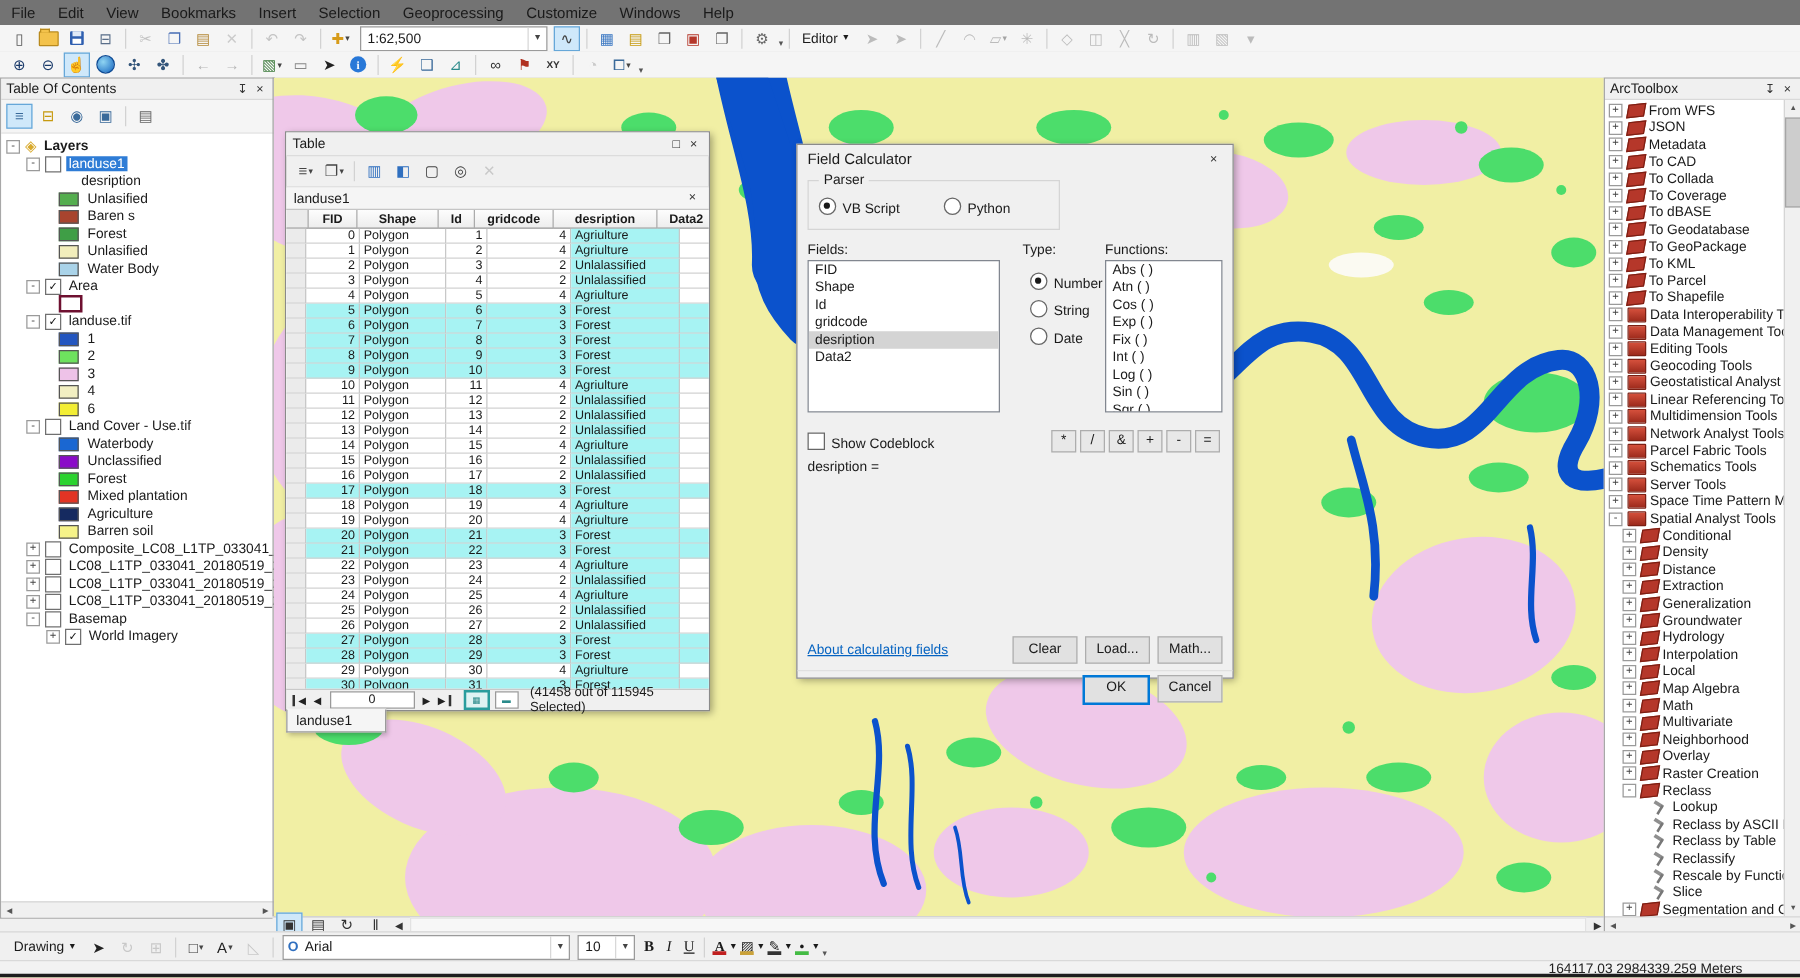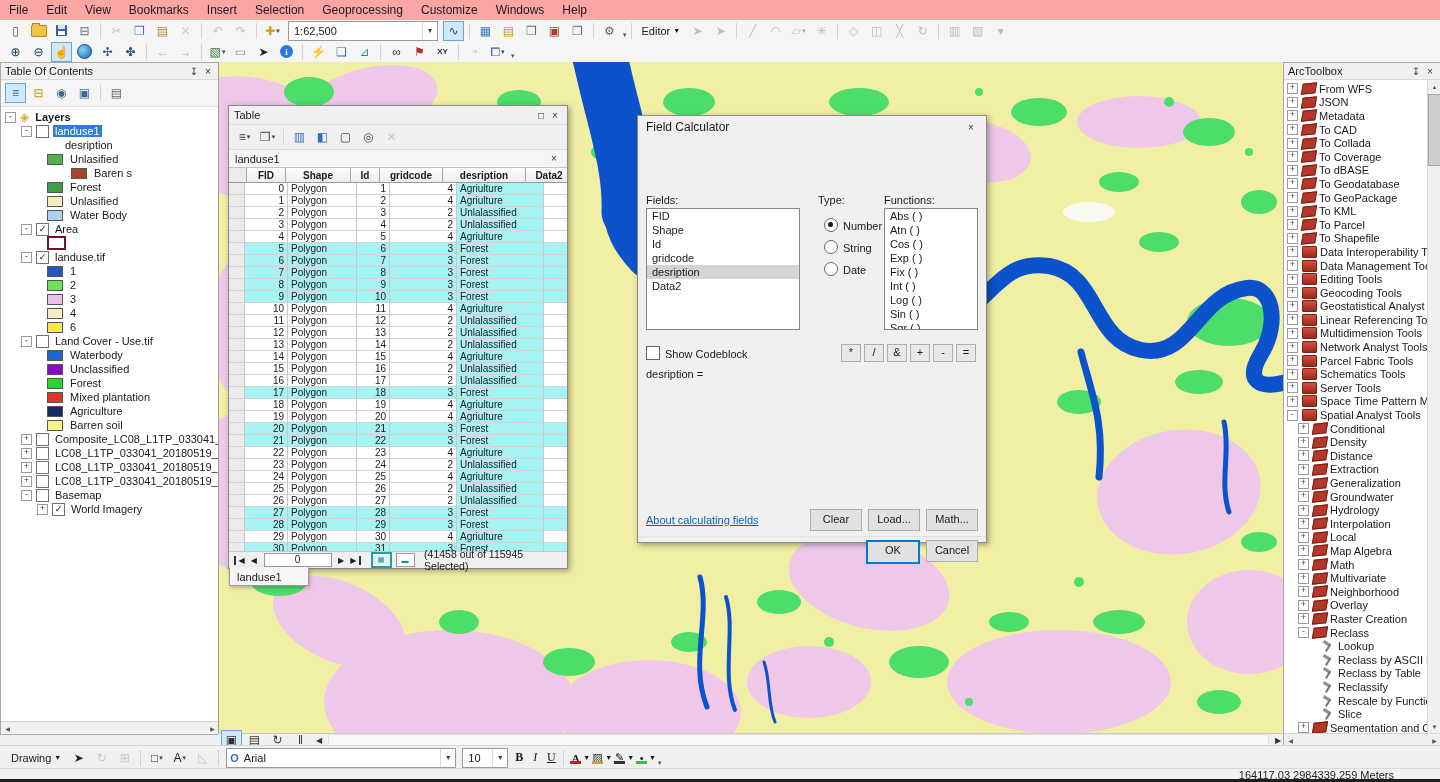--- a/index.html
+++ b/index.html
@@ -1,20 +1,20 @@
 <!DOCTYPE html>
 <html style="--water: #0b52cc;"><head>
 <meta charset="utf-8">
 <style>
   html,body{margin:0;padding:0}
   body{width:1440px;height:782px;position:relative;overflow:hidden;
        font-family:"Liberation Sans",sans-serif;font-size:11px;color:#1a1a1a;background:#f0f0f0;}
   .abs{position:absolute}
   
-  #menubar{left:0;top:0;width:1440px;height:20px;background:#fca5a5;display:flex;align-items:center;border-bottom:1px solid #e3e3e3}
+  #menubar{left:0;top:0;width:1440px;height:20px;background:#737373;display:flex;align-items:center;border-bottom:1px solid #e3e3e3}
   .menu-item{padding:0 9px;font-size:12px;line-height:20px;cursor:default}
   .toolbar{left:0;width:1440px;height:21px;background:#f5f5f5;display:flex;align-items:center;border-bottom:1px solid #ddd;padding-left:4px}
   #toolbar1{top:20px} #toolbar2{top:41px}
   .tbi{display:inline-flex;width:19px;height:18px;align-items:center;justify-content:center;font-size:12px;margin:0 1px;border:1px solid transparent;position:relative}
   .tbi.hl{background:#cfe8fa;border-color:#66a7d8}
   .tbi .ar{font-size:7px;margin-left:1px;color:#444}
   .tbi.dis{opacity:.45;filter:grayscale(1)}
   .vsep{width:1px;height:16px;background:#d2d2d2;margin:0 4px;flex:0 0 auto}
   .combo{height:18px;background:#fff;border:1px solid #9a9a9a;display:flex;align-items:center;font-size:11px}
   .combo .cv{flex:1;padding:0 5px;white-space:nowrap;overflow:hidden}
@@ -382,21 +382,21 @@
         <span class="cb"></span>
         <span class="toc-label sel">landuse1</span>
       </div>
       <div class="toc-row" style="padding-left: 62px;">
         <span class="toc-label">desription</span>
       </div>
       <div class="toc-row" style="padding-left: 46px;">
         <span class="sw" style="background: rgb(84, 174, 78);"></span>
         <span class="toc-label">Unlasified</span>
       </div>
-      <div class="toc-row" style="padding-left: 70px; align-items: center;">
+      <div class="toc-row" style="padding-left: 46px; align-items: center;">
         <span class="sw" style="background: rgb(168, 68, 46);"></span>
         <span class="toc-label">Baren s</span>
       </div>
       <div class="toc-row" style="padding-left: 46px;">
         <span class="sw" style="background: rgb(63, 158, 70);"></span>
         <span class="toc-label">Forest</span>
       </div>
       <div class="toc-row" style="padding-left: 46px;">
         <span class="sw" style="background: rgb(242, 238, 187);"></span>
         <span class="toc-label">Unlasified</span>
@@ -1217,20 +1217,29 @@
   <span>landuse1</span>
 </div>
 
 <div id="fc-win" class="abs win">
   <div id="fc-title">
     <span>Field Calculator</span>
     <span class="sp" style="flex:1"></span>
     <span class="pbtn">×</span>
   </div>
   <div id="fc-body">
+    <div class="groupbox" style="left:8px;top:6px;width:200px;height:38px">
+      <span class="gb-label">Parser</span>
+      <span style="position:absolute;left:8px;top:13px">
+        <span class="radio on"></span><span>VB Script</span>
+      </span>
+      <span style="position:absolute;left:108px;top:13px">
+        <span class="radio"></span><span>Python</span>
+      </span>
+    </div>
 
     <span style="position:absolute;left:8px;top:56px">Fields:</span>
     <div class="listbox" style="left:8px;top:70px;width:152px;height:120px">
         <div class="lbi">FID</div>
         <div class="lbi">Shape</div>
         <div class="lbi">Id</div>
         <div class="lbi">gridcode</div>
         <div class="lbi sel">desription</div>
         <div class="lbi">Data2</div>
       </div>

